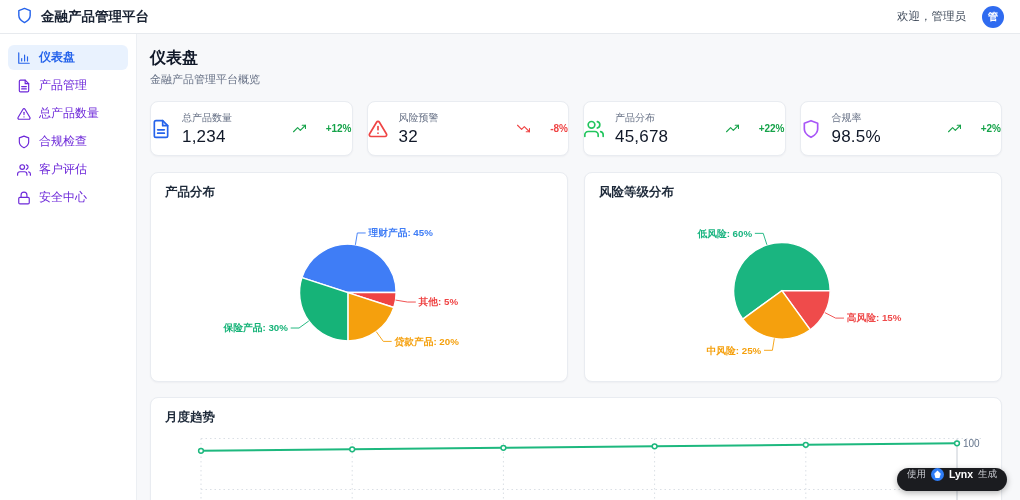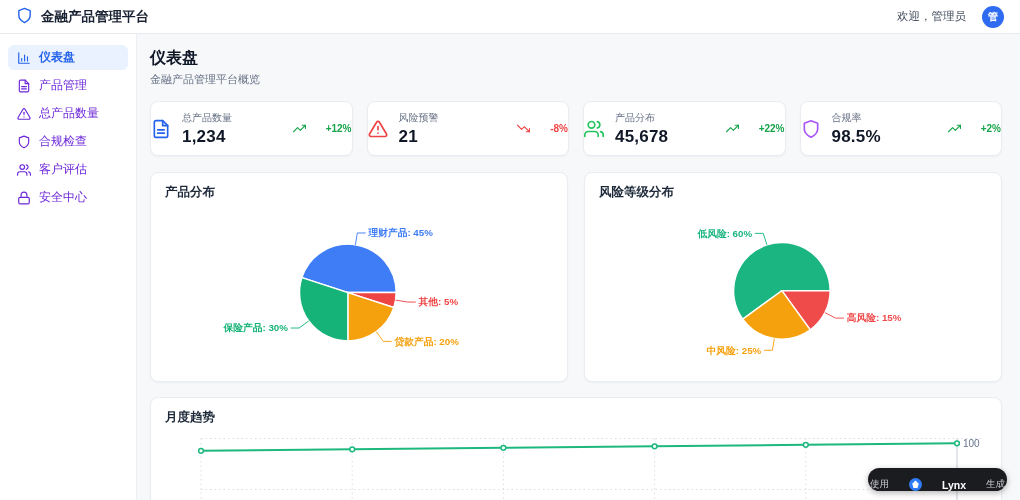--- a/index.html
+++ b/index.html
@@ -33,33 +33,33 @@
   .page-title { font-size: 16px; font-weight: 700; color: #101828; margin: 2px 0 3px; }
   .page-subtitle { font-size: 11px; color: #667085; margin-bottom: 14px; }
   
   .card { background: #fff; border: 1px solid #e9ecf1; border-radius: 8px;
     box-shadow: 0 1px 2px rgba(16,24,40,.04); }
   .stats { display: grid; grid-template-columns: repeat(4, 1fr); gap: 14px;
     margin-bottom: 16px; }
   .stat-card { display: flex; align-items: center; gap: 11px; padding: 10px 0;
     height: 55px; }
   .stat-label { font-size: 10px; color: #667085; margin-bottom: 2px; }
-  .stat-value { font-size: 17px; font-weight: 700; color: #101828; letter-spacing: .2px; }
+  .stat-value { font-size: 17px; font-weight: 400; color: #101828; letter-spacing: .2px; }
   .stat-trend { margin-left: auto; display: flex; align-items: center; gap: 20px;
     font-size: 10px; font-weight: 700; }
   .charts { display: grid; grid-template-columns: 1fr 1fr; gap: 16px; margin-bottom: 15px; }
   .chart-card { height: 210px; padding: 11px 14px; }
   .card-title { font-size: 12.5px; font-weight: 700; color: #1d2939; }
   .pie-svg, .line-svg { display: block; margin-top: 2px; }
   .monthly-card { height: 170px; padding: 11px 14px; }
   .pie-label { font-size: 10.5px; font-weight: 600; }
   
   .lynx-badge { position: fixed; right: 13px; bottom: 9px; height: 23px;
     background: #1b1c20; color: #fff; border-radius: 12px; display: flex;
-    align-items: flex-end; gap: 20px; padding: 0 2px; font-size: 10px;
+    align-items: flex-start; gap: 5px; padding: 0 10px; font-size: 10px;
     box-shadow: 0 2px 6px rgba(0,0,0,.3); cursor: pointer; }
   .lynx-badge .dim { color: #c9cbd1; font-size: 9.5px; }
   .lynx-logo { width: 13px; height: 13px; border-radius: 50%; background: #2f7df6;
     display: flex; align-items: center; justify-content: center; }
   .lynx-brand { font-weight: 700; font-size: 10.5px; color: #fff; }
 </style>
 </head>
 <body>
 
 <header class="header">
@@ -152,21 +152,21 @@
           </div>
         </div>
         <div class="card stat-card">
           <svg viewBox="0 0 24 24" width="20" height="20" fill="none" stroke="#ef4444" stroke-width="2" stroke-linecap="round" stroke-linejoin="round">
             <path d="M10.29 3.86 1.82 18a2 2 0 0 0 1.71 3h16.94a2 2 0 0 0 1.71-3L13.71 3.86a2 2 0 0 0-3.42 0z"></path>
             <path d="M12 9v4"></path>
             <path d="M12 17h.01"></path>
           </svg>
           <div>
             <div class="stat-label">风险预警</div>
-            <div class="stat-value">21</div>
+            <div class="stat-value">32</div>
           </div>
           <div class="stat-trend" style="color: rgb(239, 68, 68);">
             <svg viewBox="0 0 24 24" width="13" height="13" fill="none" stroke="#ef4444" stroke-width="2" stroke-linecap="round" stroke-linejoin="round">
               <path d="M23 18l-9.5-9.5-5 5L1 6"></path>
               <path d="M17 18h6v-6"></path>
             </svg>
             <span>-8%</span>
           </div>
         </div>
         <div class="card stat-card">

